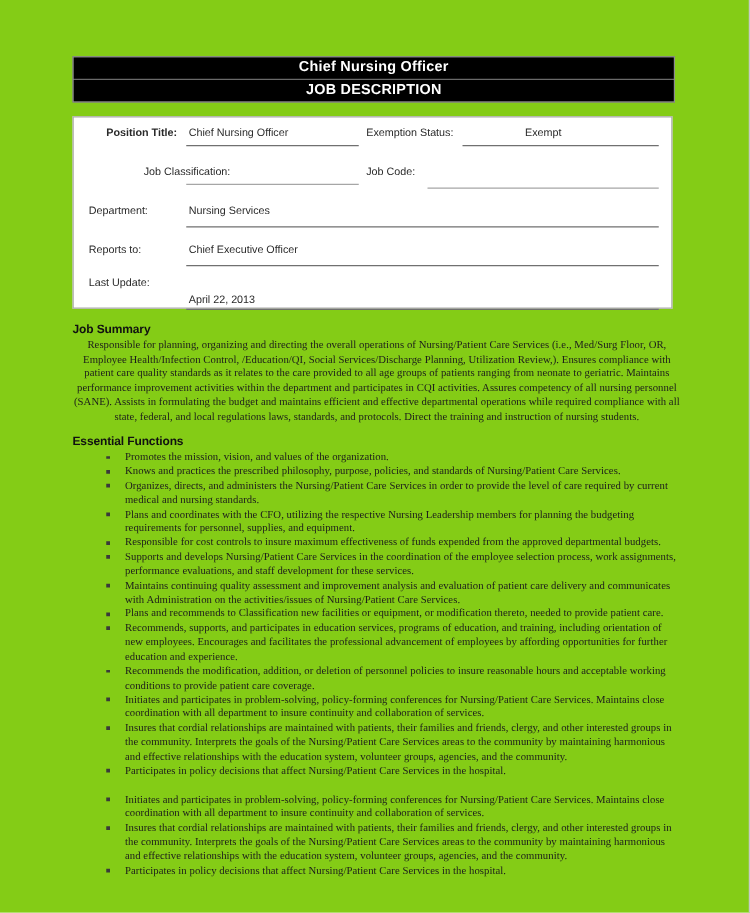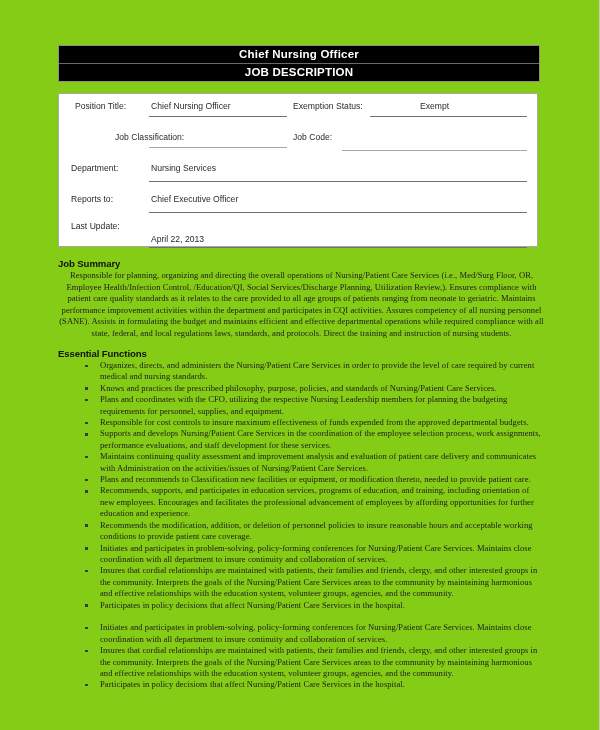--- a/index.html
+++ b/index.html
@@ -147,21 +147,21 @@
 <div id="page">
 
   <div id="title-block">
     <div class="title-bar" id="title-bar-1">Chief Nursing Officer</div>
     <div class="title-bar" id="title-bar-2">JOB DESCRIPTION</div>
   </div>
 
   <div id="info-box">
 
     <div class="info-row" style="top:0px;">
-      <span class="fld fld-label" style="left:16px;">Position Title:</span>
+      <span class="fld fld-label" style="left:26px;font-weight:bold;">Position Title:</span>
       <span class="fld fld-value" style="left:92px;">Chief Nursing Officer</span>
       <span class="fld-rule" style="left:90px; top:22px; width:138px;"></span>
       <span class="fld fld-label" style="left:234px;">Exemption Status:</span>
       <span class="fld fld-value" style="left:313px;padding-left:48px;">Exempt</span>
       <span class="fld-rule" style="left:311px; top:22px; width:157px;"></span>
     </div>
 
     <div class="info-row" style="top:31px;">
       <span class="fld fld-label" style="left:12px;margin-left:44px;">Job Classification:</span>
       <span class="fld fld-value" style="left:92px;"></span>
@@ -191,22 +191,23 @@
 
   </div>
 
   <div id="content">
 
     <h2 class="sec-head">Job Summary</h2>
     <p class="para">Responsible for planning, organizing and directing the overall operations of Nursing/Patient Care Services (i.e., Med/Surg Floor, OR, Employee Health/Infection Control, /Education/QI, Social Services/Discharge Planning, Utilization Review,).  Ensures compliance with patient care quality standards as it relates to the care provided to all age groups of patients ranging from neonate to geriatric.  Maintains performance improvement activities within the department and participates in CQI activities.  Assures competency of all nursing personnel (SANE).  Assists in formulating the budget and maintains efficient and effective departmental operations while required compliance with all state, federal, and local regulations laws, standards, and protocols.  Direct the training and instruction of nursing students.</p>
 
     <h2 class="sec-head" id="essential-head">Essential Functions</h2>
     <ul class="bullets" id="essential-list">
+        <li>Promotes the mission, vision, and values of the organization.</li>
+        <li>Knows and practices the prescribed philosophy, purpose, policies, and standards of Nursing/Patient Care Services.</li>
         <li>Organizes, directs, and administers the Nursing/Patient Care Services in order to provide the level of care required by current medical and nursing standards.</li>
-        <li>Knows and practices the prescribed philosophy, purpose, policies, and standards of Nursing/Patient Care Services.</li>
         <li>Plans and coordinates with the CFO, utilizing the respective Nursing Leadership members for planning the budgeting requirements for personnel, supplies, and equipment.</li>
         <li>Responsible for cost controls to insure maximum effectiveness of funds expended from the approved departmental budgets.</li>
         <li>Supports and develops Nursing/Patient Care Services in the coordination of the employee selection process, work assignments, performance evaluations, and staff development for these services.</li>
         <li>Maintains continuing quality assessment and improvement analysis and evaluation of patient care delivery and communicates with Administration on the activities/issues of Nursing/Patient Care Services.</li>
         <li>Plans and recommends to Classification new facilities or equipment, or modification thereto, needed to provide patient care.</li>
         <li>Recommends, supports, and participates in education services, programs of education, and training, including orientation of new employees.  Encourages and facilitates the professional advancement of employees by affording opportunities for further education and experience.</li>
         <li>Recommends the modification, addition, or deletion of personnel policies to insure reasonable hours and acceptable working conditions to provide patient care coverage.</li>
         <li>Initiates and participates in problem-solving, policy-forming conferences for Nursing/Patient Care Services.  Maintains close coordination with all department to insure continuity and collaboration of services.</li>
         <li>Insures that cordial relationships are maintained with patients, their families and friends, clergy, and other interested groups in the community.  Interprets the goals of the Nursing/Patient Care Services areas to the community by maintaining harmonious and effective relationships with the education system, volunteer groups, agencies, and the community.</li>
         <li>Participates in policy decisions that affect Nursing/Patient Care Services in the hospital.</li>

